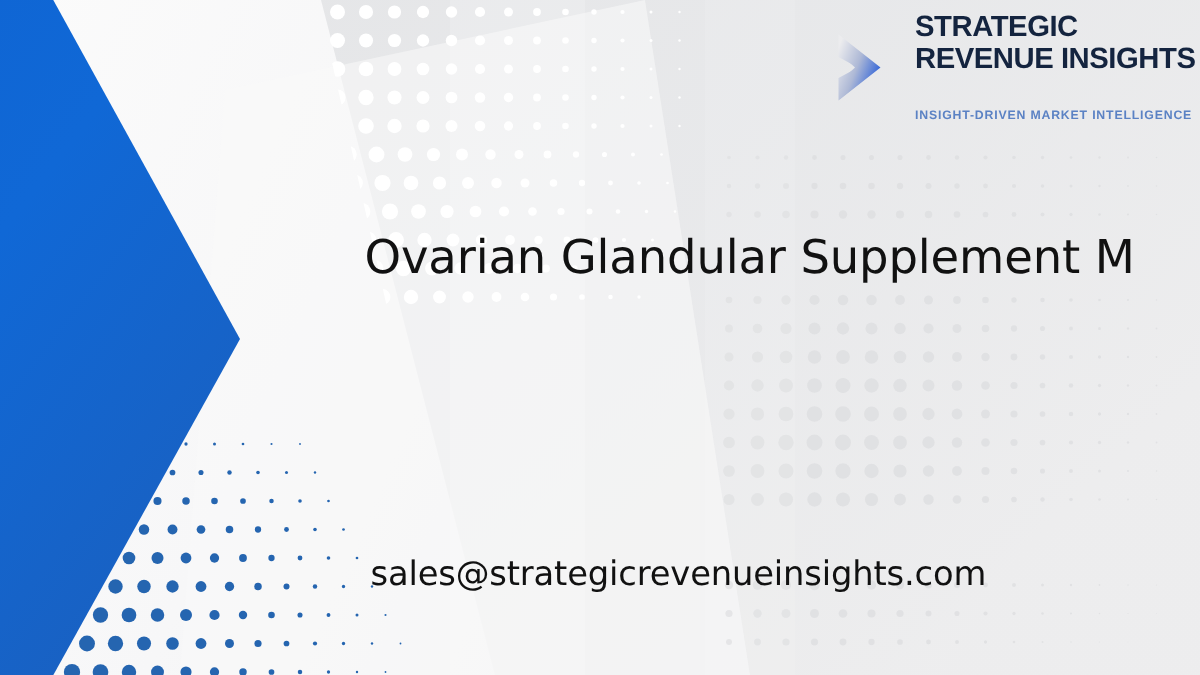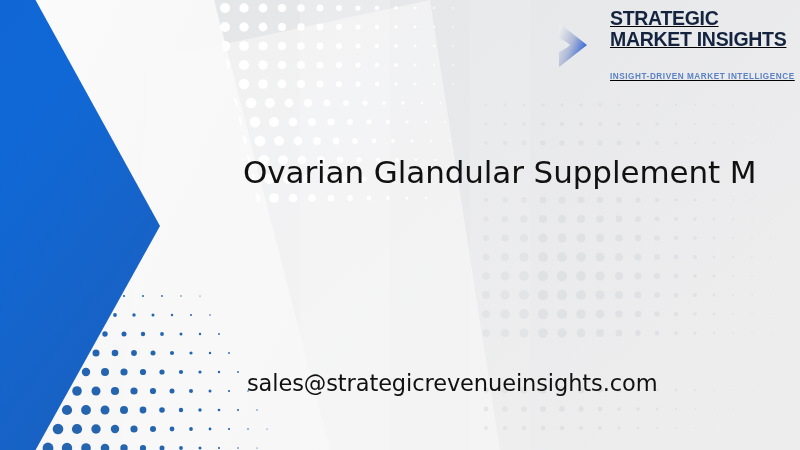--- a/index.html
+++ b/index.html
@@ -40,21 +40,20 @@
     width: 48px;
     height: 50px;
     flex: 0 0 48px;
     margin-right: 6px;
   }
   #logo-text {
     display: flex;
     flex-direction: column;
     justify-content: center;
     padding-top: 2px;
-    text-decoration: underline;
   }
   .logo-line {
     font-family: "Liberation Sans", sans-serif;
     font-weight: bold;
     font-size: 19.5px;
     line-height: 20.5px;
     letter-spacing: -0.3px;
     color: #14243f;
     white-space: nowrap;
   }
@@ -619,21 +618,21 @@
   </svg>
 
   <div id="logo-block">
     <svg id="logo-mark" viewBox="0 0 48 50">
       <polygon points="4,4 30,25 4,46 4,34 14,25 4,16" fill="url(#gradLogoMark)"></polygon>
       <polygon points="4,4 30,25 4,46 4,38 22,25 4,12" fill="url(#gradLogoMark)" opacity="0.0"></polygon>
       <path d="M3,3 L31,25 L3,47 L3,32 L16,25 L3,18 Z" fill="url(#gradLogoMark)"></path>
     </svg>
     <div id="logo-text">
       <div class="logo-line">STRATEGIC</div>
-      <div class="logo-line">MARKET INSIGHTS</div>
+      <div class="logo-line">REVENUE INSIGHTS</div>
       <div id="logo-tagline">INSIGHT-DRIVEN MARKET INTELLIGENCE</div>
     </div>
   </div>
 
   <div id="report-title">Ovarian Glandular Supplement M</div>
 
   <div id="contact-email">sales@strategicrevenueinsights.com</div>
 
 </div>
 

